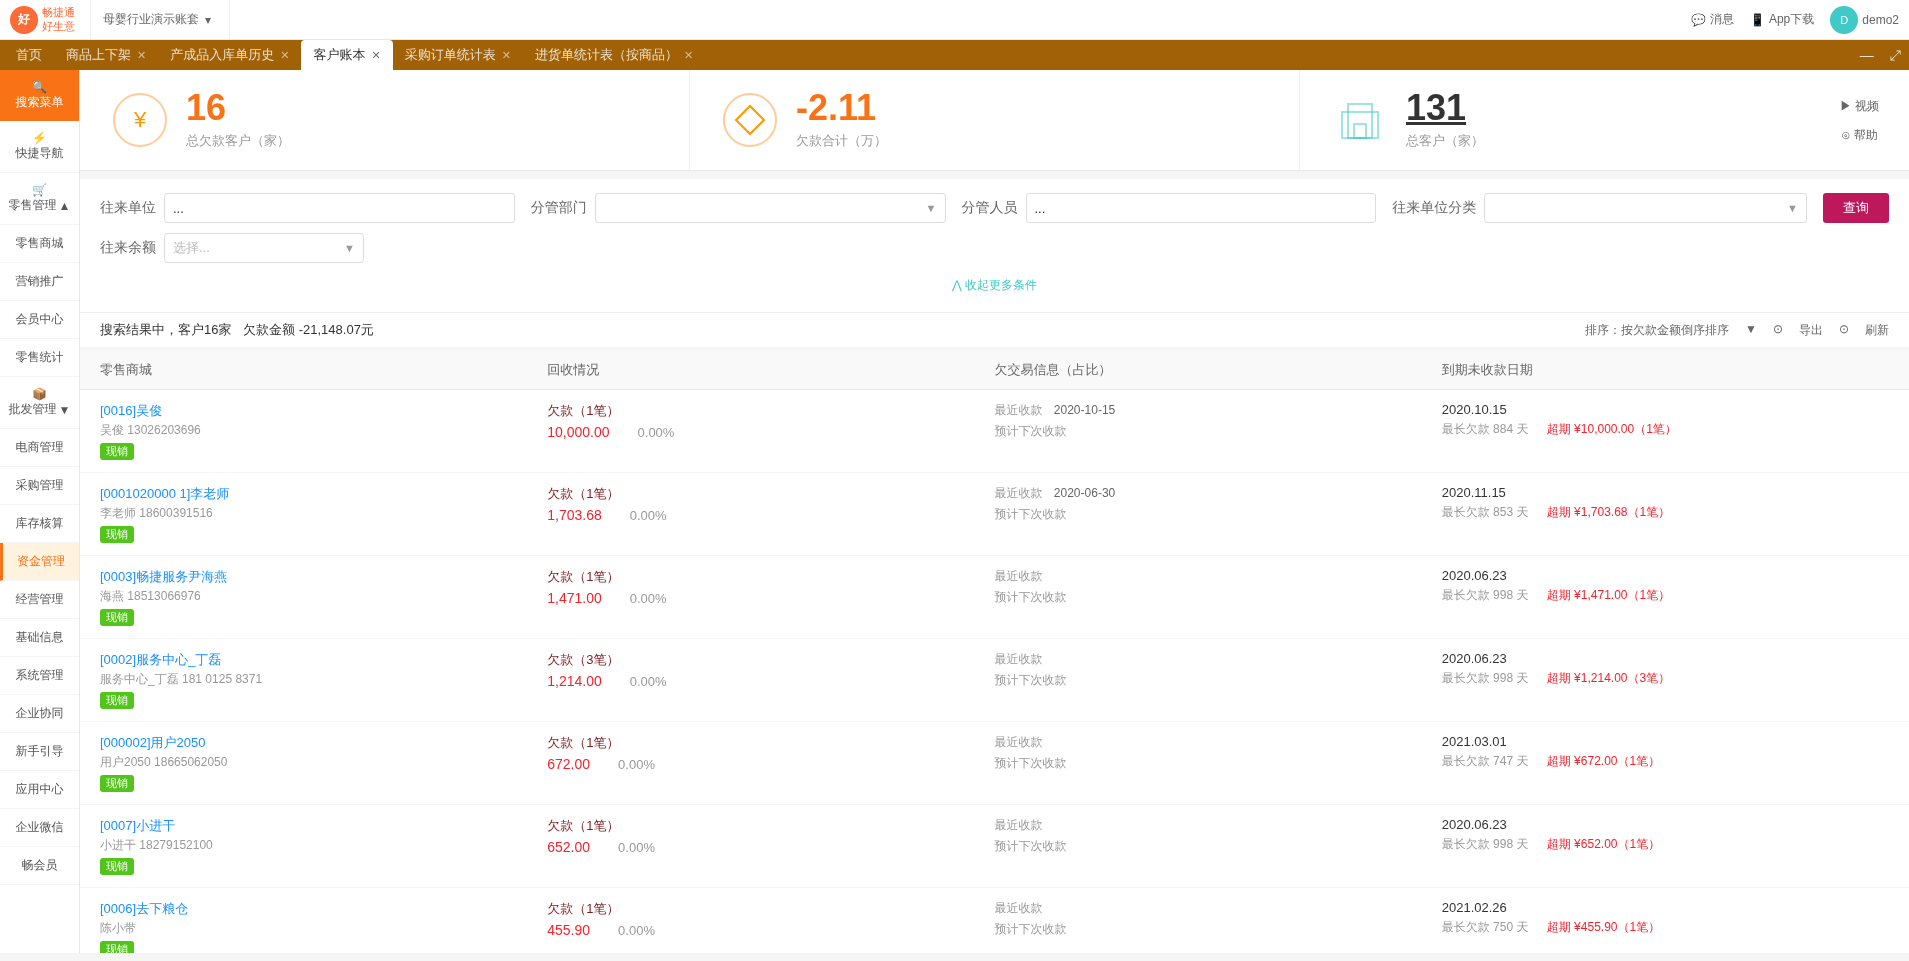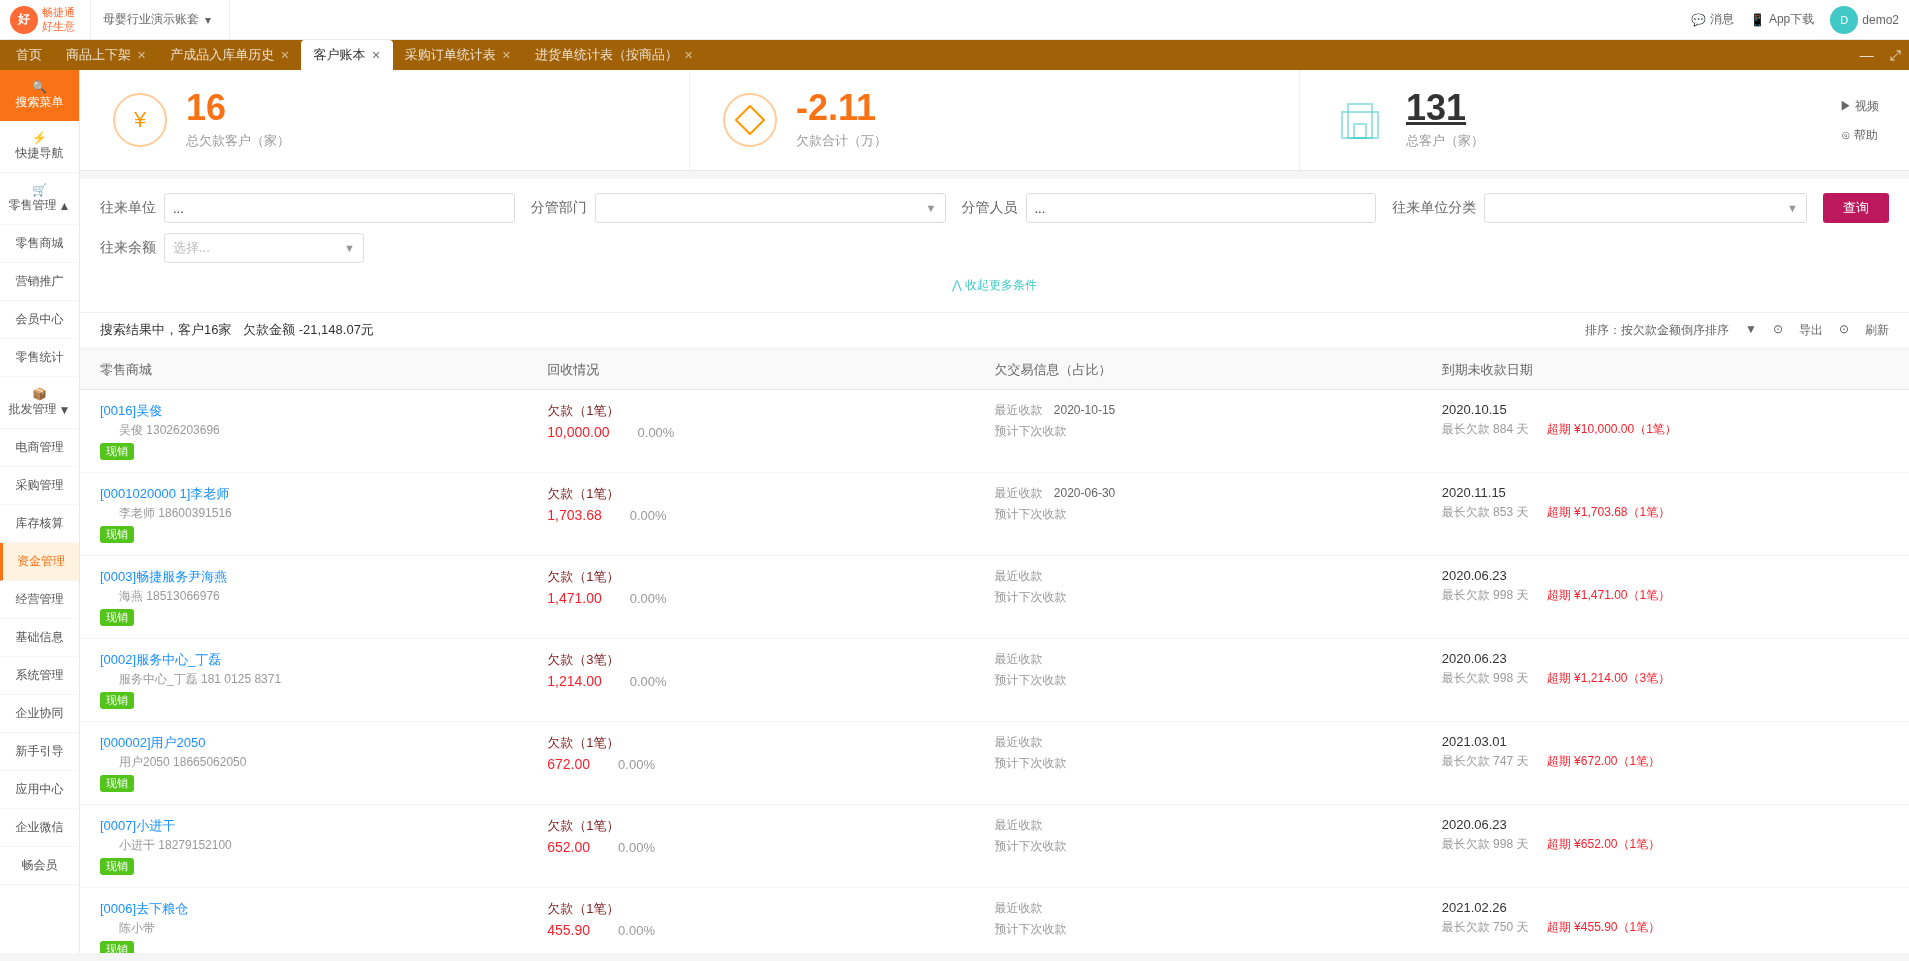--- a/index.html
+++ b/index.html
@@ -64,21 +64,21 @@
     .result-info { display: flex; align-items: center; justify-content: space-between; padding: 8px 20px; background: #fff; border-top: 1px solid #f0f0f0; }
     .result-actions { display: flex; align-items: flex-start; gap: 16px; font-size: 12px; color: #666; }
     .result-actions span { cursor: pointer; }
     .sort-label { color: #666; }
     
     
     .table-container { background: #fff; margin-top: 4px; }
     .table-header { display: grid; grid-template-columns: 2fr 2fr 2fr 2fr; background: #f9f9f9; border-bottom: 1px solid #e8e8e8; padding: 10px 20px; font-size: 13px; color: #666; font-weight: normal; }
     .table-row { display: grid; grid-template-columns: 2fr 2fr 2fr 2fr; padding: 12px 20px; border-bottom: 1px solid #f5f5f5; align-items: start; }
     .customer-name { color: #1890ff; font-size: 13px; cursor: pointer; }
-    .customer-phone { font-size: 12px; color: #999; margin-top: 2px; margin-left: 19px; }
+    .customer-phone { font-size: 12px; color: #999; margin-top: 2px; }
     .customer-tag { display: inline-block; background: #52c41a; color: white; font-size: 11px; padding: 1px 6px; border-radius: 3px; margin-top: 4px; }
     .debt-amount { color: #f5222d; font-size: 14px; font-weight: normal; margin-top: 4px; }
     .debt-count { font-size: 13px; color: #7f1d1d; }
     .debt-percent { font-size: 13px; color: #999; margin-left: 20px; }
     .debt-row { display: flex; align-items: baseline; gap: 8px; }
     .recent-collect { font-size: 12px; color: #999; }
     .recent-date { font-size: 12px; color: #666; margin-left: 8px; }
     .next-collect { font-size: 12px; color: #999; margin-top: 4px; }
     .overdue-date { font-size: 13px; color: #333; }
     .overdue-days { font-size: 12px; color: #999; margin-top: 4px; }

